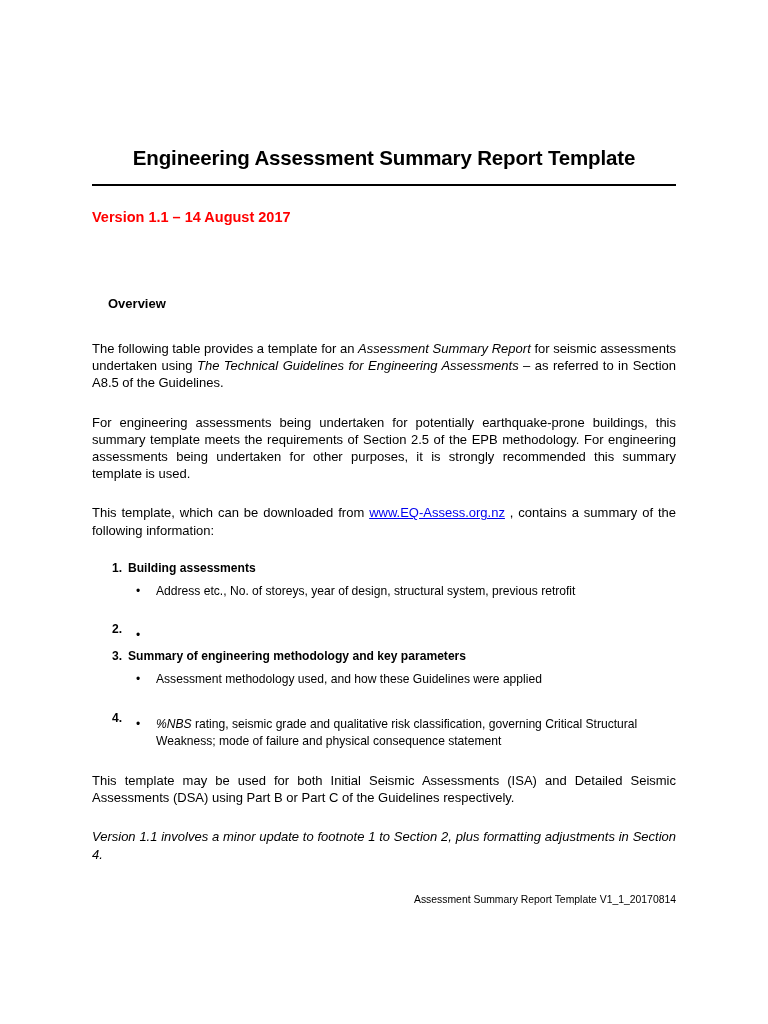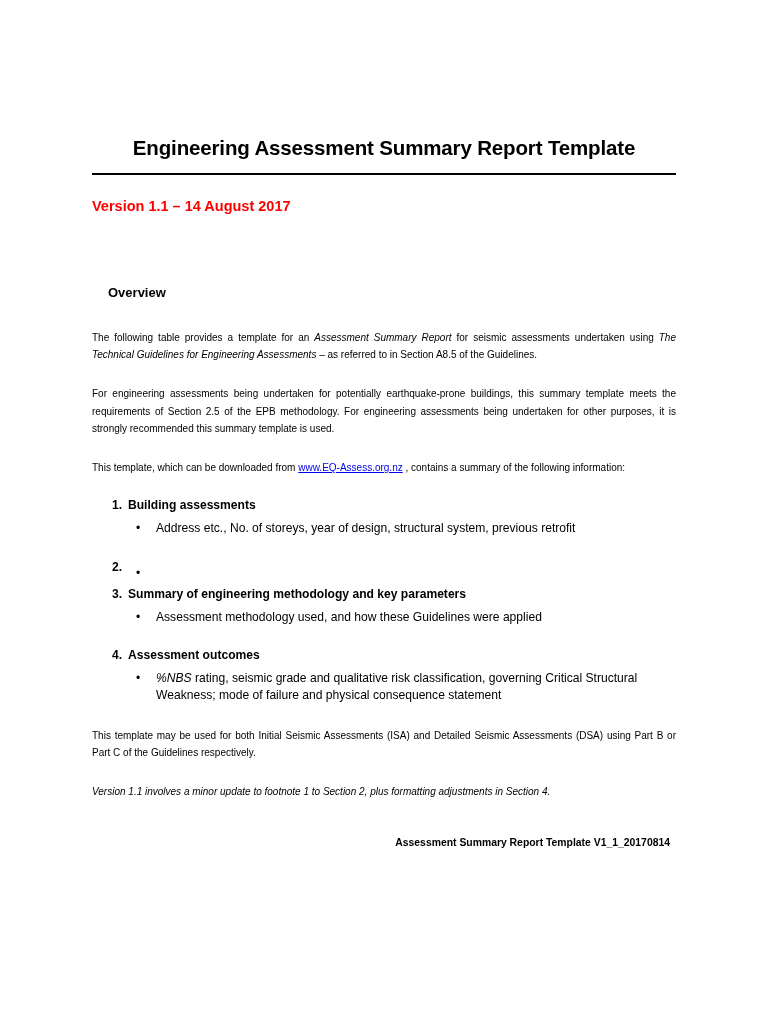--- a/index.html
+++ b/index.html
@@ -24,21 +24,21 @@
   }
   .content {
     position: absolute;
     left: 92px;
     top: 0;
     width: 584px;
   }
 
   
   .doc-title {
-    margin: 4px;
+    margin: 14px;
     padding-top: 131px;
     text-align: center;
     font-size: 20.5px;
     line-height: 25px;
     font-weight: bold;
     letter-spacing: -0.15px;
   }
   .title-rule {
     margin-top: 13px;
     border: 0;
@@ -59,21 +59,21 @@
   .section-heading {
     margin: 16px;
     padding-top: 54px;
     font-size: 13px;
     line-height: 16px;
     font-weight: bold;
   }
   p.body {
     margin: 0;
     padding-top: 12px;
-    font-size: 10px;
+    font-size: 13px;
     line-height: 17.2px;
     text-align: justify;
     hyphens: none;
   }
   p.gap-large {
     padding-top: 22px;
   }
   .italic { font-style: italic; }
   a.doclink {
     color: #0000ee;
@@ -122,26 +122,25 @@
     position: absolute;
     left: 8px;
     top: 6px;
     font-size: 12.1px;
     line-height: 17.2px;
   }
   li.justified { text-align: justify; }
 
   
   .doc-footer {
-    margin: 6px;
+    margin: 0;
     padding-top: 30px;
     text-align: right;
     font-size: 10.4px;
     line-height: 13px;
-    font-weight: bold;
   }
 </style>
 </head>
 <body>
 
 <div class="page">
   <div class="content">
 
     <h1 class="doc-title">Engineering Assessment Summary Report Template</h1>
 
@@ -185,21 +184,20 @@
         <ul class="bullets">
           <li>
             <span class="dot">•</span>
             <span>Assessment methodology used, and how these Guidelines were applied</span>
           </li>
         </ul>
       </li>
 
       <li>
         <span class="num">4.</span>
-        <span class="item-label">Assessment outcomes</span>
         <ul class="bullets">
           <li class="justified">
             <span class="dot">•</span>
             <span class="italic">%NBS</span><span> rating, seismic grade and qualitative risk classification, governing Critical Structural Weakness; mode of failure and physical consequence statement</span>
           </li>
         </ul>
       </li>
 
     </ol>
 

